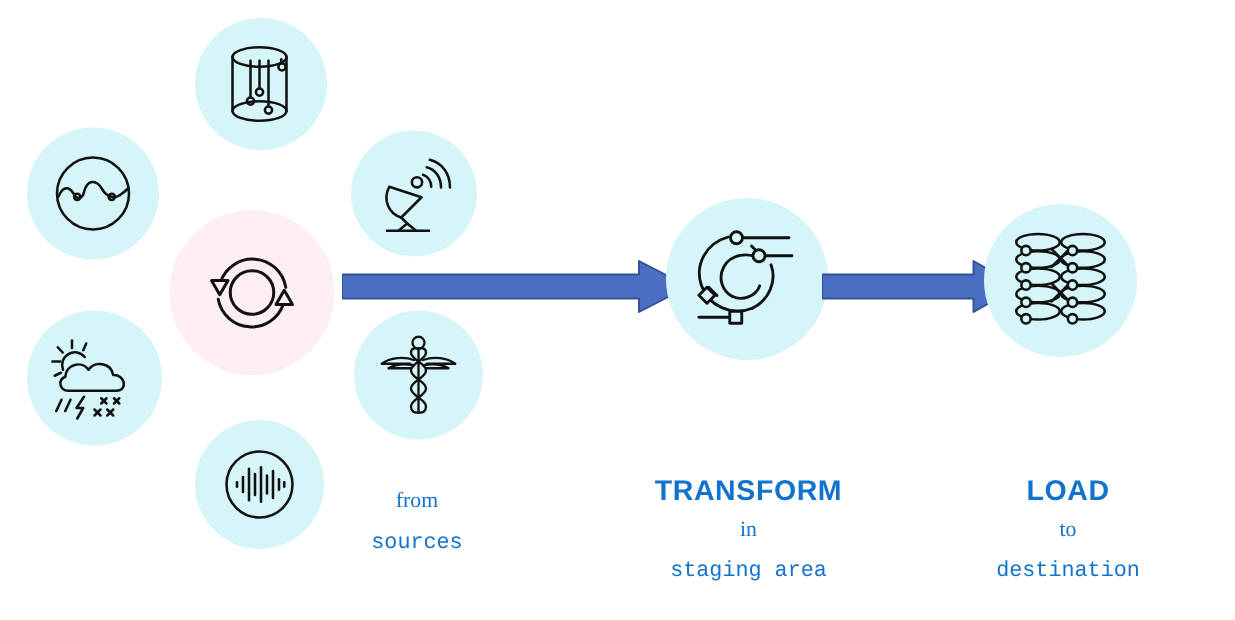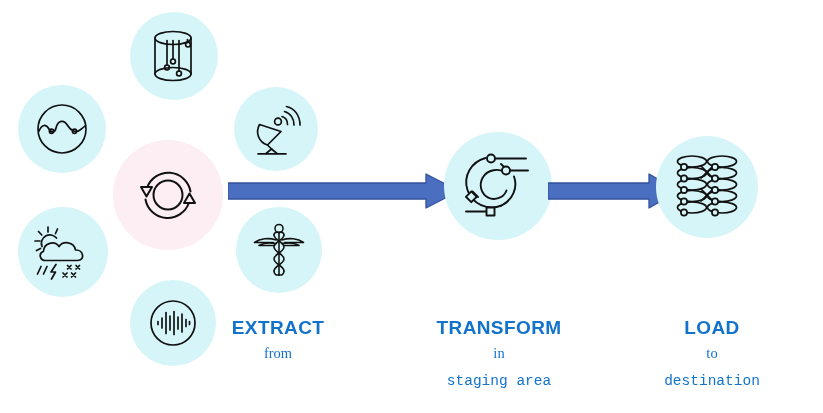--- a/index.html
+++ b/index.html
@@ -254,22 +254,22 @@
         <circle cx="44" cy="14" r="3.1" fill="#d6f5f9"></circle>
         <circle cx="44" cy="25.5" r="3.1" fill="#d6f5f9"></circle>
         <circle cx="44" cy="37" r="3.1" fill="#d6f5f9"></circle>
         <circle cx="44" cy="48.5" r="3.1" fill="#d6f5f9"></circle>
         <circle cx="44" cy="59.5" r="3.1" fill="#d6f5f9"></circle>
       </svg>
     </span>
   </div>
 
   <div class="label-group" style="left:197px; top:318px; width:162px;">
-    <div class="label-title">EXTRACT</div>
     <div class="label-sub">from</div>
+    <div class="label-sub2">sources</div>
   </div>
 
   <div class="label-group" style="left:631px; top:318px; width:162px;">
     <div class="label-title">LOAD</div>
     <div class="label-sub">to</div>
     <div class="label-sub2">destination</div>
   </div>
 
   <div class="label-group" style="left:418px; top:318px; width:162px;">
     <div class="label-title">TRANSFORM</div>

